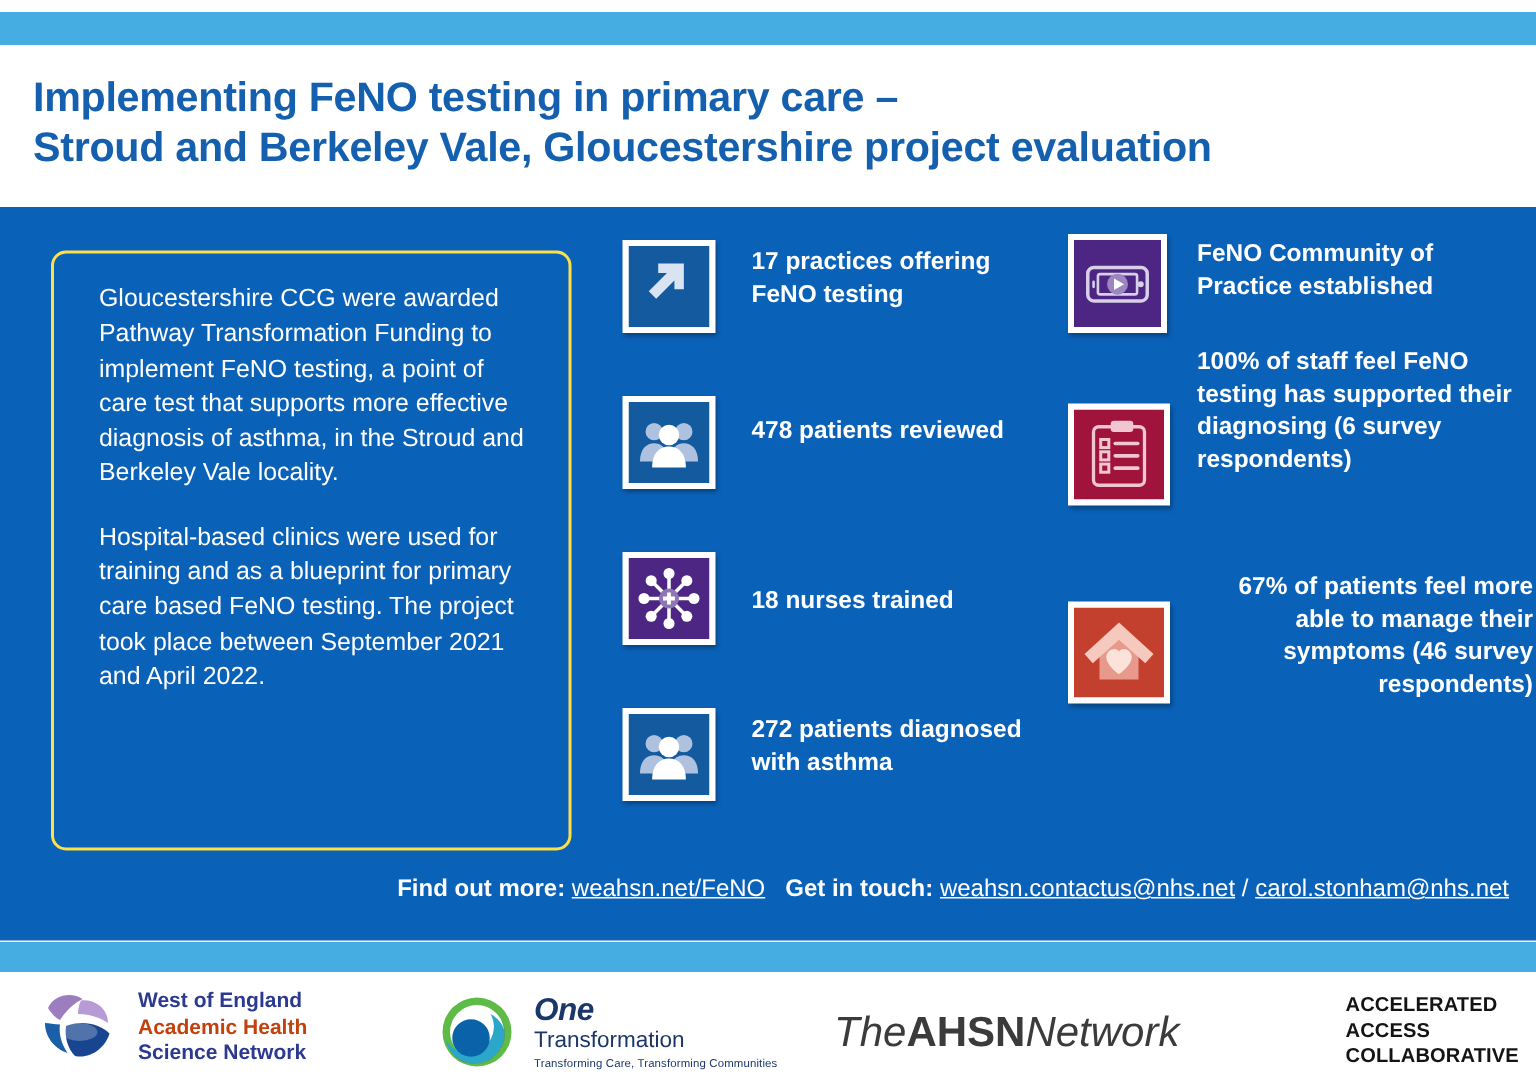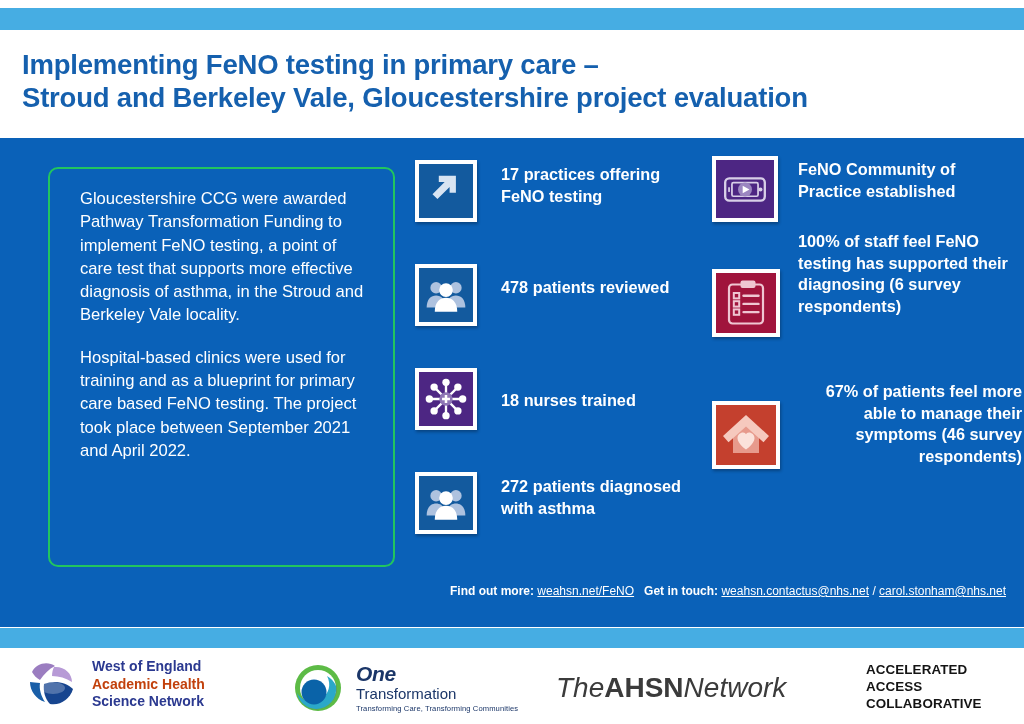--- a/index.html
+++ b/index.html
@@ -31,22 +31,22 @@
   }
 
   
   .panel {
     position: absolute; left: 0; top: 138px; width: 1024px; height: 489px;
     background: #0A61B8;
   }
 
   
   .narrative {
-    position: absolute; left: 48px; top: 29px; width: 347px; height: 400px;
-    border: 2px solid #22c55e; border-radius: 10px;
+    position: absolute; left: 34px; top: 29px; width: 347px; height: 400px;
+    border: 2px solid #fde047; border-radius: 10px;
     padding: 18px 20px 10px 30px;
   }
   .narrative p {
     color: #ffffff;
     font-size: 16.6px;
     line-height: 23.3px;
     font-weight: normal;
   }
   .narrative p + p { margin-top: 19px; }
 
@@ -94,21 +94,21 @@
   .rt-r3 .stat-icon { width: 68px; height: 68px; }
   .rt-r1 .stat-label { padding-top: 3px; margin-left: 20px; }
   .rt-r2 .stat-label { padding-top: 0px; margin-left: 18px; position: relative; top: -38px; }
   .rt-r3 .stat-label { padding-top: 0px; margin-left: 18px; position: relative; top: -20px; }
 
   
   .contact {
     position: absolute; left: 0; top: 446px; width: 1024px;
     text-align: right;
     padding-right: 18px;
-    font-size: 12px;
+    font-size: 16px;
     color: #ffffff;
     font-weight: bold;
   }
   .contact .lbl { color: #ffffff; font-weight: bold; }
   .contact a, .contact .lnk {
     color: #ffffff; font-weight: normal; text-decoration: underline;
   }
   .contact .sep { font-weight: normal; }
 
   
@@ -139,21 +139,21 @@
   .one-text .w1 { font-size: 21px; font-style: italic; font-weight: bold; color: #1B3668; display:block; letter-spacing: -0.3px; }
   .one-text .w2 { font-size: 15px; color: #1B3668; display:block; margin-top: 1px; }
   .one-text .w3 { font-size: 7.6px; color: #1B3668; display:block; margin-top: 3px; letter-spacing: 0.1px; }
 
   .logo-ahsn { left: 556px; top: 24px; }
   .ahsn-text { font-size: 28px; color: #3B3B3B; font-family: "Liberation Sans", sans-serif; white-space: nowrap; }
   .ahsn-text .the { font-style: italic; font-weight: normal; }
   .ahsn-text .ahsn { font-weight: bold; }
   .ahsn-text .network { font-style: italic; font-weight: normal; }
 
-  .logo-aac { left: 866px; top: 14px; }
+  .logo-aac { left: 897px; top: 14px; }
   .aac-text { font-size: 13.4px; font-weight: bold; color: #141414; line-height: 16.8px; letter-spacing: 0.1px; }
 </style>
 </head>
 <body>
 
 <div class="page">
 
   <div class="top-band"></div>
 
   <div class="title-wrap">

